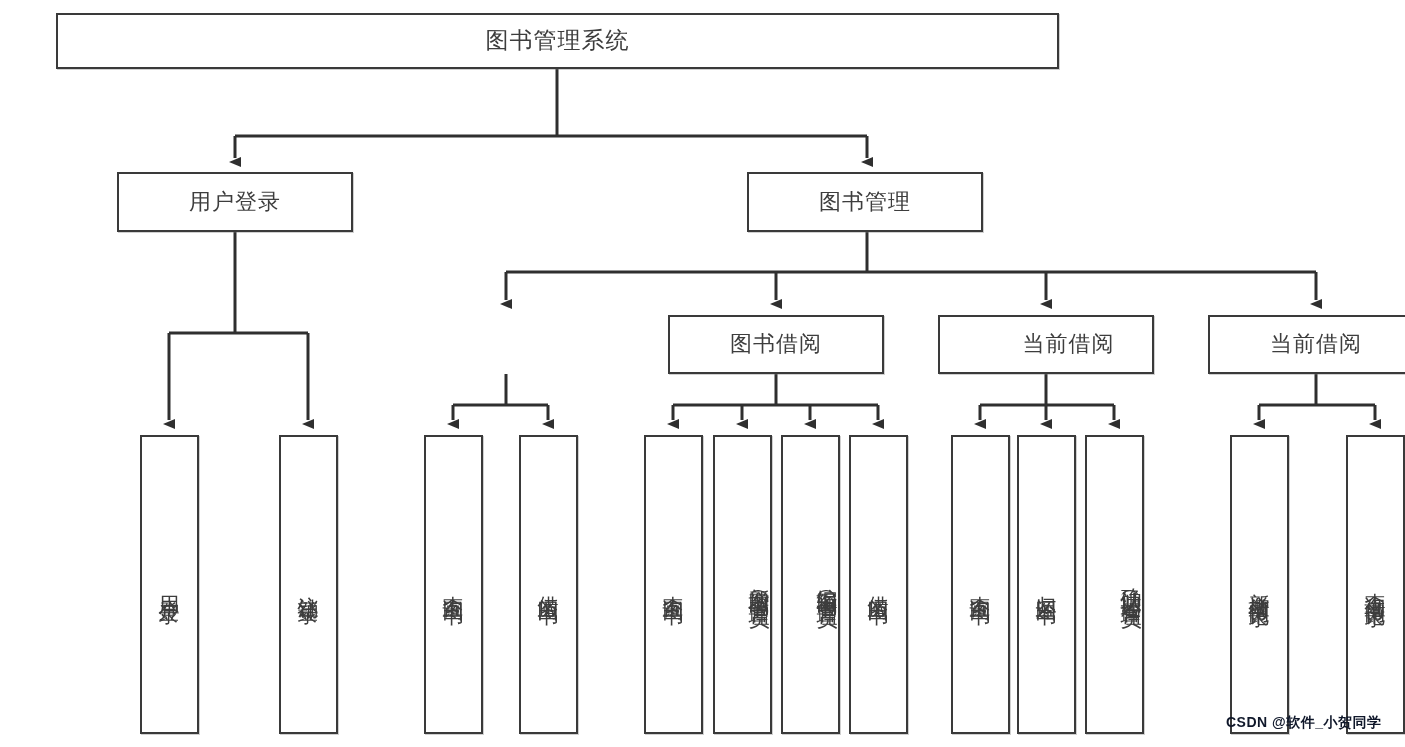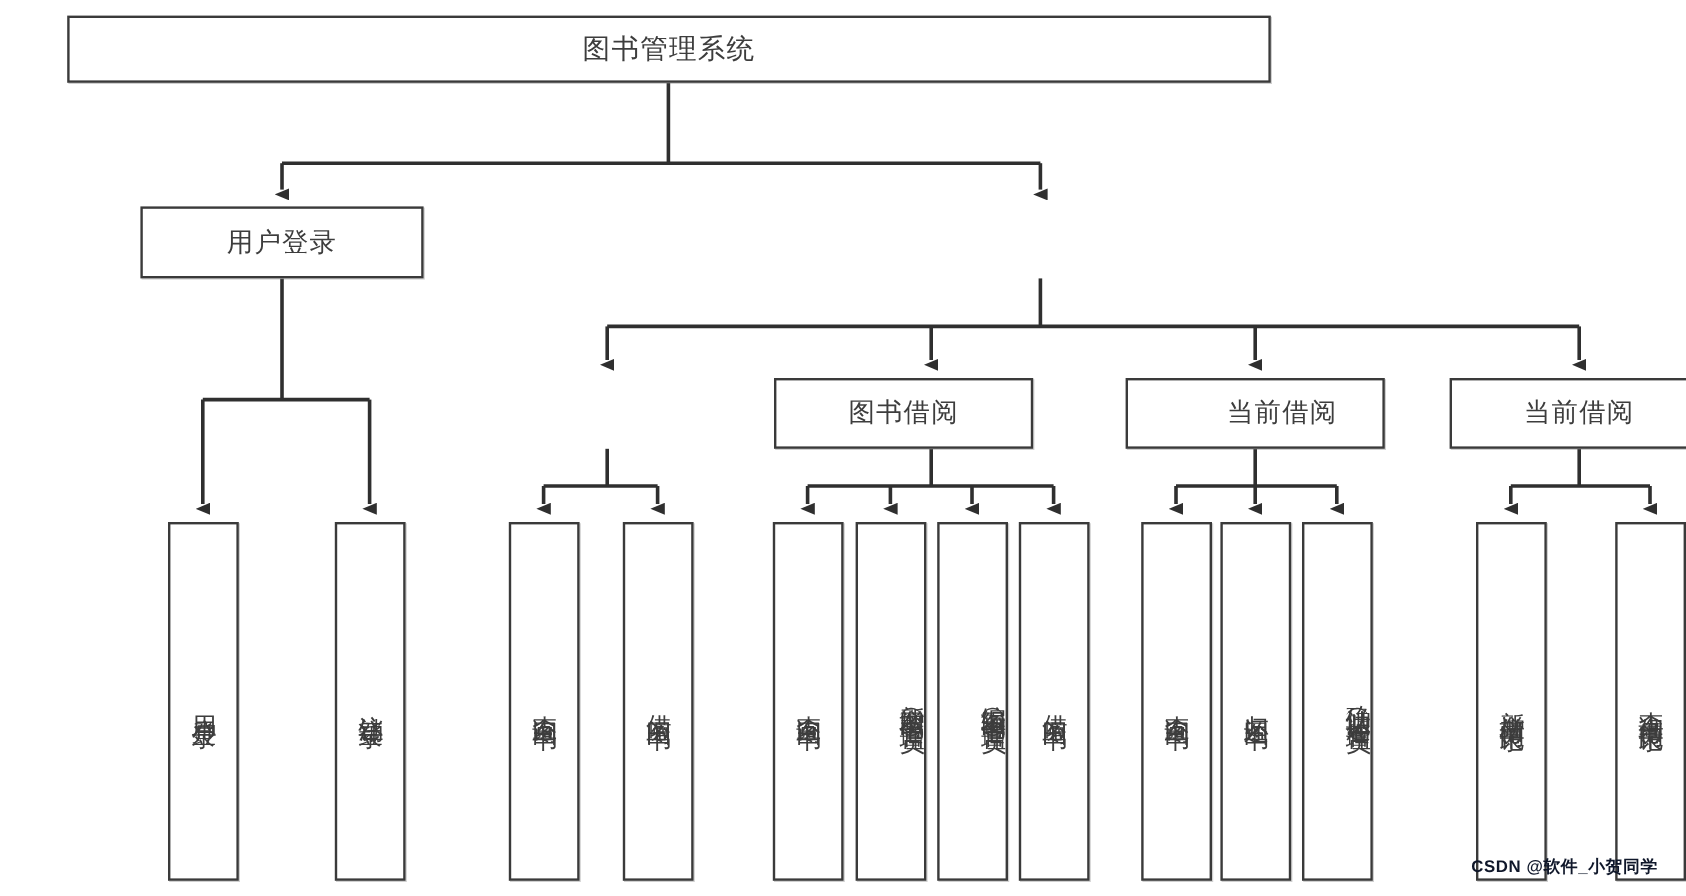--- a/index.html
+++ b/index.html
@@ -123,23 +123,24 @@
       <path d="M1223,405 L1339,405"></path>
       <path d="M1223,405 L1223,420" marker-end="url(#arrow)"></path>
       <path d="M1339,405 L1339,420" marker-end="url(#arrow)"></path>
     </g>
   </svg>
 
   <div class="node node-h node-root" style="left:20px; top:13px; width:1003px; height:56px;">图书管理系统</div>
 
   <div class="node node-h" style="left:81px; top:172px; width:236px; height:60px;">用户登录</div>
 
+  <div class="node node-h" style="left:711px; top:172px; width:236px; height:60px;">图书管理</div>
 
 
-  <div class="node node-h" style="left:609px; top:315px; width:216px; height:59px;">图书借阅</div>
+  <div class="node node-h" style="left:632px; top:315px; width:216px; height:59px;">图书借阅</div>
 
   <div class="node node-h" style="left:902px; top:315px; width:216px; height:59px;padding-left:45px;">当前借阅</div>
 
   <div class="node node-h" style="left:1172px; top:315px; width:216px; height:59px;">当前借阅</div>
 
   <div class="node node-v" style="left:104px; top:435px; width:59px; height:299px;">
     <span class="leaf-text">用户登录</span>
   </div>
 
   <div class="node node-v" style="left:243px; top:435px; width:59px; height:299px;">

